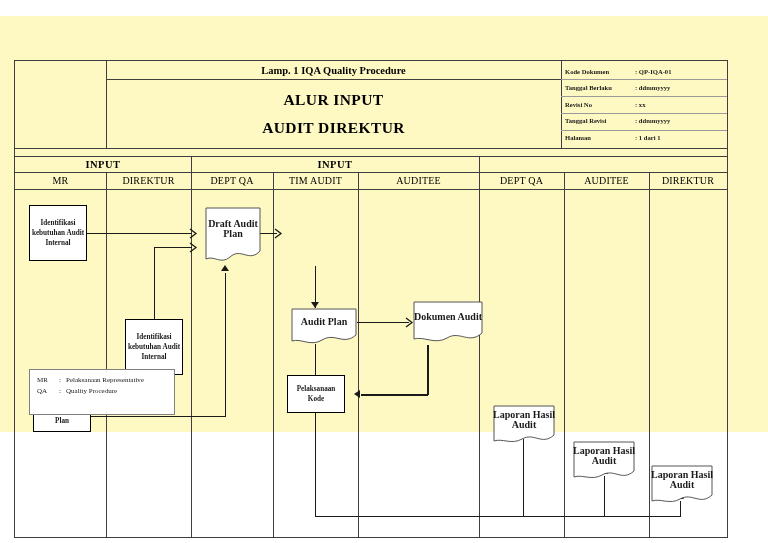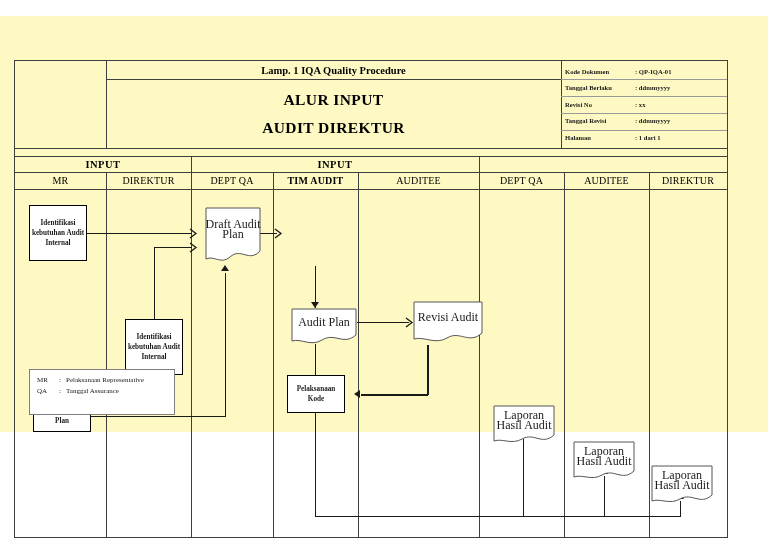--- a/index.html
+++ b/index.html
@@ -166,23 +166,23 @@
   .doc {
     position: absolute;
     z-index: 3;
   }
   .doc svg { display: block; overflow: visible; }
   .doc .doclabel {
     position: absolute;
     left: 0; top: 0;
     width: 100%;
     text-align: center;
-    font-size: 12px;
+    font-size: 10px;
     line-height: 10px;
-    font-weight: normal;
+    font-weight: bold;
     color: #1a1a1a;
     display: flex;
     align-items: center;
     justify-content: center;
     pointer-events: none;
   }
 
   
   .conn {
     position: absolute;
@@ -298,21 +298,21 @@
 
     <div class="grouphead" style="left:0;   width:176px;">INPUT</div>
     <div class="grouphead" style="left:176px; width:288px;">INPUT</div>
 
     <div class="vline" style="left:176px; top:95px; height:16px;"></div>
     <div class="vline" style="left:464px; top:95px; height:16px;"></div>
 
     <div class="colhead" style="left:0;    width:91px;">MR</div>
     <div class="colhead" style="left:91px; width:85px;">DIREKTUR</div>
     <div class="colhead" style="left:176px;width:82px;">DEPT QA</div>
-    <div class="colhead" style="left:258px;width:85px;font-weight:bold;">TIM AUDIT</div>
+    <div class="colhead" style="left:258px;width:85px;">TIM AUDIT</div>
     <div class="colhead" style="left:343px;width:121px;">AUDITEE</div>
     <div class="colhead" style="left:464px;width:85px;">DEPT QA</div>
     <div class="colhead" style="left:549px;width:85px;">AUDITEE</div>
     <div class="colhead" style="left:634px;width:78px;">DIREKTUR</div>
 
     <div class="vline" style="left:91px;  top:111px; height:365px;"></div>
     <div class="vline" style="left:176px; top:111px; height:365px;"></div>
     <div class="vline" style="left:258px; top:111px; height:365px;"></div>
     <div class="vline" style="left:343px; top:111px; height:365px;"></div>
     <div class="vline" style="left:464px; top:111px; height:365px;"></div>
@@ -394,21 +394,21 @@
         <svg width="66" height="37" viewBox="0 0 66 37" preserveAspectRatio="none">
           <path d="M1,1 L65,1 L65,27 C52,38 44,24 31,32 C20,39 10,30 1,33 Z" fill="#ffffff" stroke="#555555" stroke-width="1"></path>
         </svg>
         <div class="doclabel" style="height:27px;">Audit Plan</div>
       </div>
 
       <div class="doc" style="left:398px; top:112px; width:70px; height:44px;">
         <svg width="70" height="44" viewBox="0 0 70 44" preserveAspectRatio="none">
           <path d="M1,1 L69,1 L69,32 C56,44 47,29 34,37 C22,44 11,35 1,38 Z" fill="#ffffff" stroke="#555555" stroke-width="1"></path>
         </svg>
-        <div class="doclabel" style="height:32px;">Revisi Audit</div>
+        <div class="doclabel" style="height:32px;">Dokumen Audit</div>
       </div>
 
       <div class="node rect-thick" style="left:272px; top:186px; width:58px; height:38px;">Pelaksanaan Kode</div>
 
       <div class="doc" style="left:478px; top:216px; width:62px; height:41px;">
         <svg width="62" height="41" viewBox="0 0 62 41" preserveAspectRatio="none">
           <path d="M1,1 L61,1 L61,30 C49,41 41,27 29,34 C19,40 9,33 1,36 Z" fill="#ffffff" stroke="#555555" stroke-width="1"></path>
         </svg>
         <div class="doclabel" style="height:30px;">Laporan Hasil Audit</div>
       </div>
@@ -431,19 +431,19 @@
 
     <div class="legend">
       <div class="legend-row">
         <span class="lk">MR</span>
         <span class="lsep">:</span>
         <span>Pelaksanaan Representative</span>
       </div>
       <div class="legend-row">
         <span class="lk">QA</span>
         <span class="lsep">:</span>
-        <span>Tanggal Assurance</span>
+        <span>Quality Procedure</span>
       </div>
     </div>
 
   </div>
 
 </div>
 
 </body></html>

